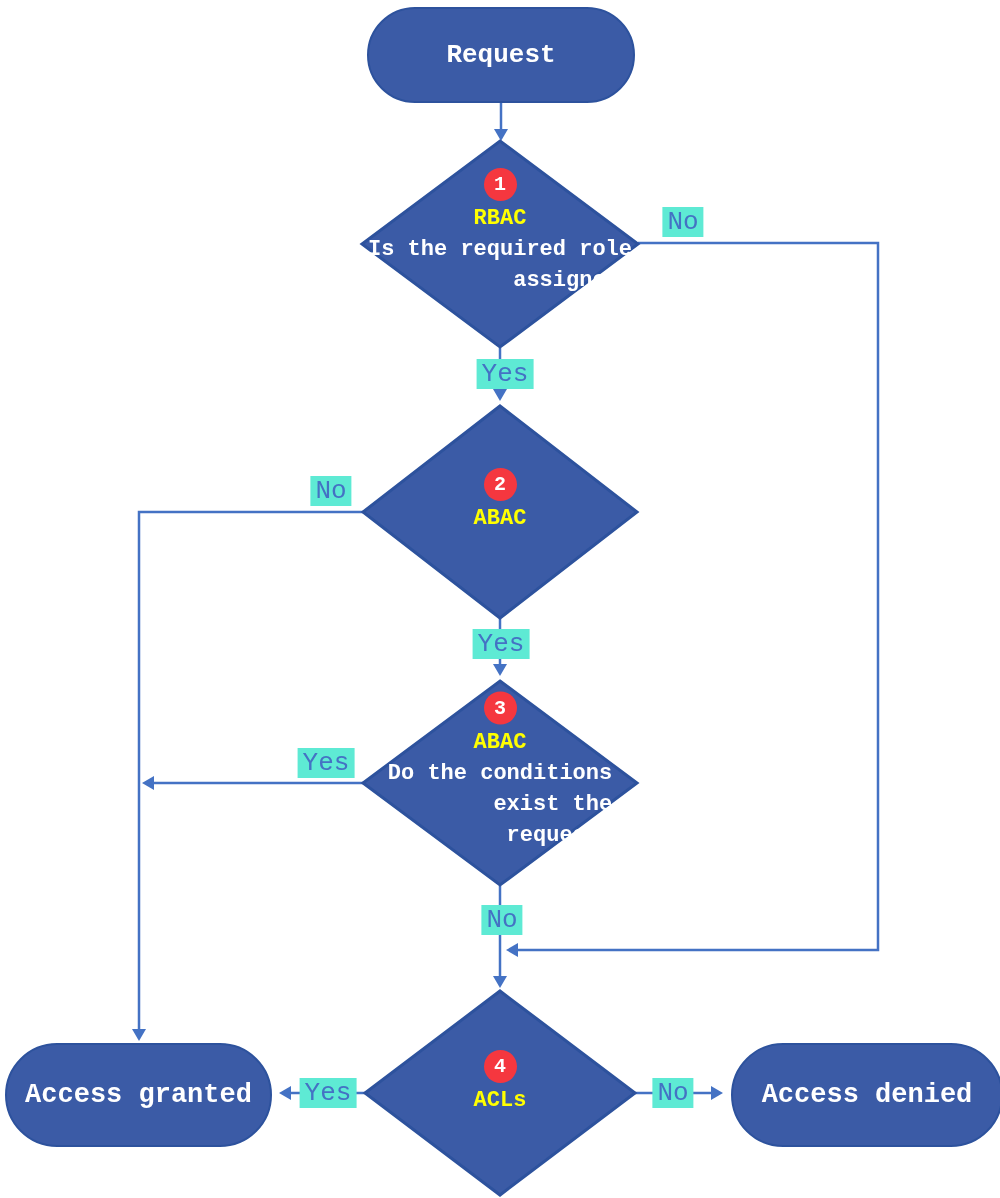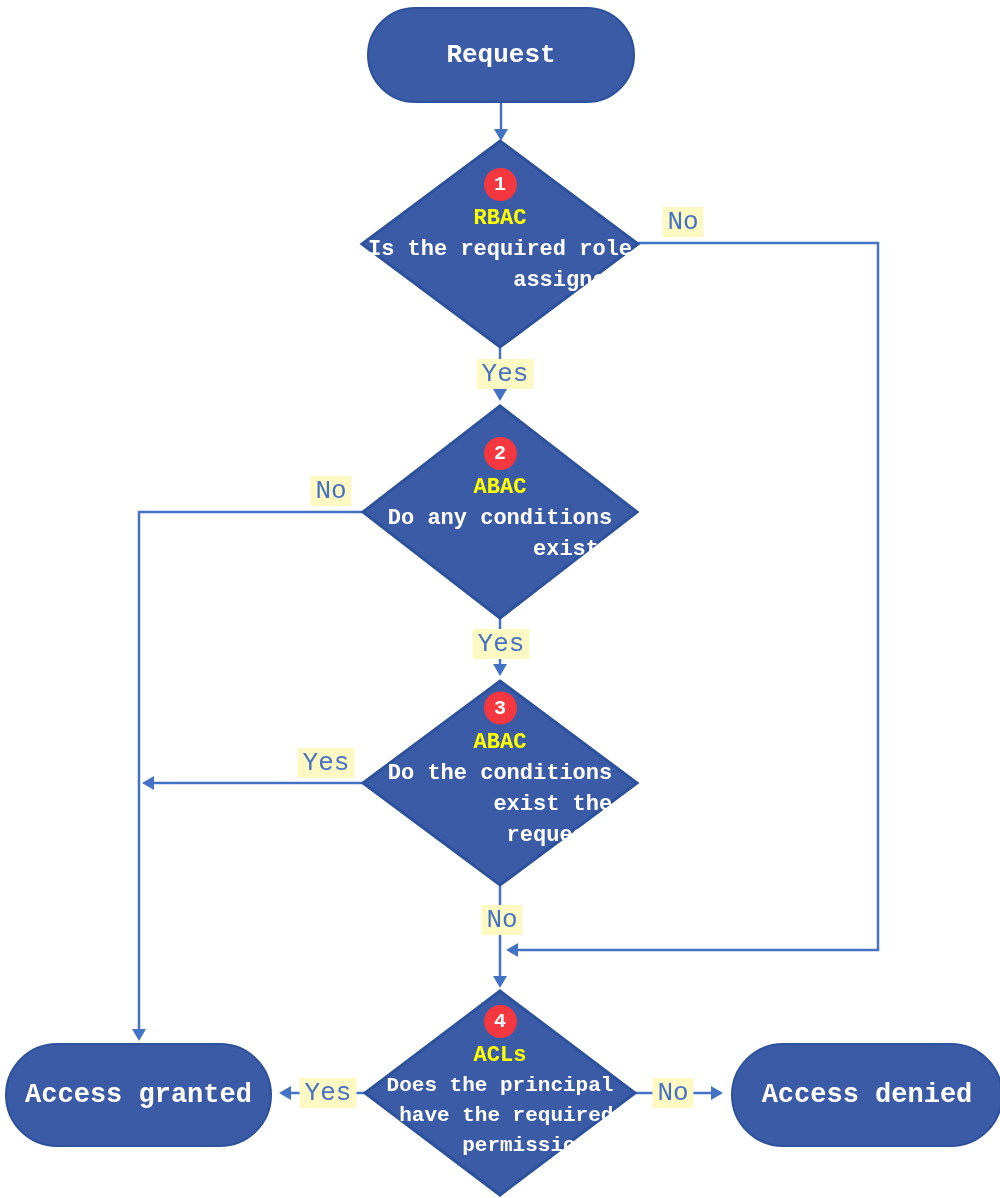--- a/index.html
+++ b/index.html
@@ -72,21 +72,21 @@
     line-height: 31px;
     white-space: pre-line;
     text-align: right;
   }
   .edge-label {
     position: absolute;
     transform: translate(-50%, -50%);
     color: var(--connector);
     font-size: 26px;
     line-height: 1;
-    background: #fef9c3;
+    background: #5eead4;
     padding: 2px 5px;
     text-align: center;
   }
 </style>
 </head>
 <body>
 
 <div class="canvas">
 
   <svg class="wires" viewBox="0 0 1000 1198">
@@ -143,42 +143,37 @@
     <div class="category">RBAC</div>
     <div class="question">Is the required role
 assigned?</div>
   </div>
 
   <div class="diamond-content" style="left:500px; top:501px;">
     <div class="badge">
         <span>2</span>
       </div>
     <div class="category">ABAC</div>
-    <div class="question">Do any conditions
-exist?</div>
   </div>
 
   <div class="diamond-content" style="left:500px; top:771px;">
     <div class="badge">
         <span>3</span>
       </div>
     <div class="category">ABAC</div>
     <div class="question">Do the conditions
 exist the
 request?</div>
   </div>
 
   <div class="diamond-content" style="left:500px; top:1083px;">
     <div class="badge">
         <span>4</span>
       </div>
     <div class="category">ACLs</div>
-    <div class="question" style="font-size:21px; line-height:30px;">Does the principal
-have the required
-permissions?</div>
   </div>
 
   <div class="edge-label" style="left:683px; top:222px;">No</div>
   <div class="edge-label" style="left:505px; top:374px;">Yes</div>
   <div class="edge-label" style="left:331px; top:491px;">No</div>
   <div class="edge-label" style="left:501px; top:644px;">Yes</div>
   <div class="edge-label" style="left:326px; top:763px;">Yes</div>
   <div class="edge-label" style="left:502px; top:920px;">No</div>
   <div class="edge-label" style="left:328px; top:1093px;">Yes</div>
   <div class="edge-label" style="left:673px; top:1093px;">No</div>

